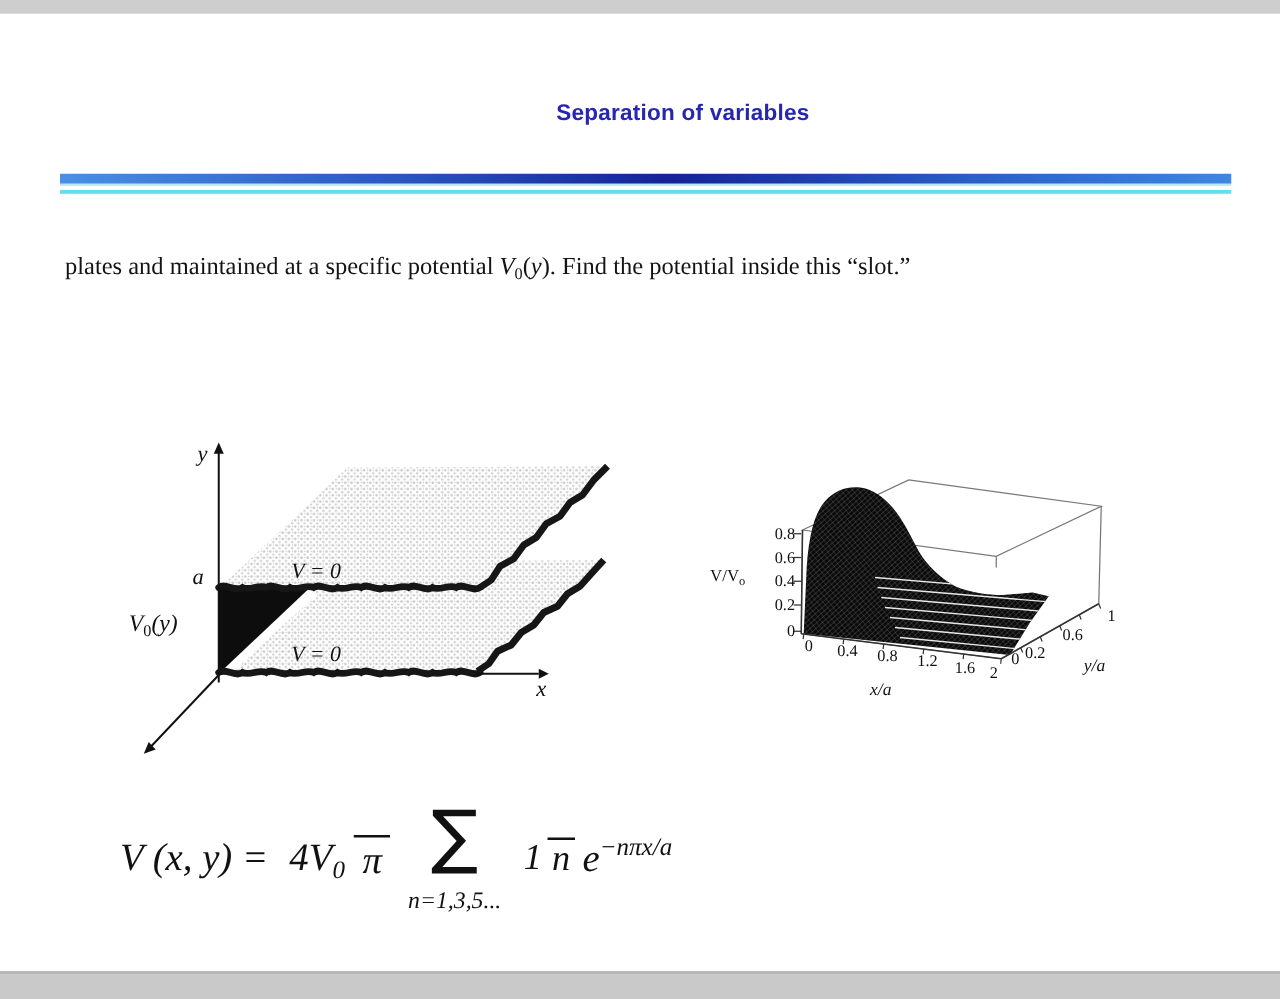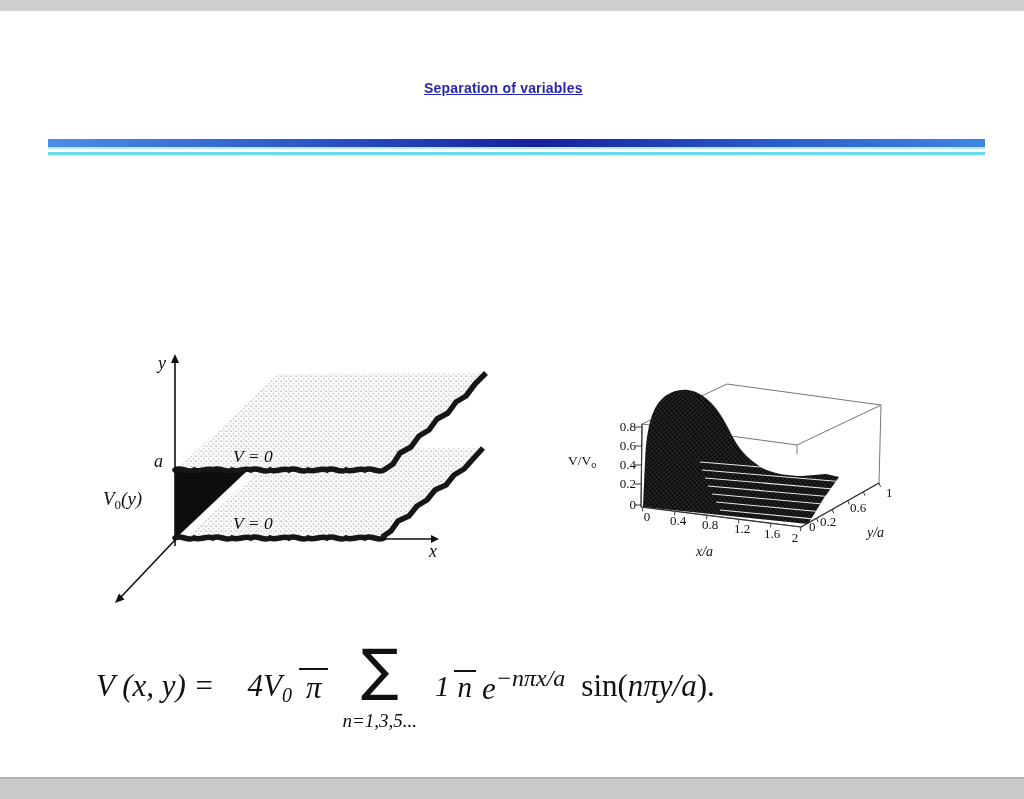--- a/index.html
+++ b/index.html
@@ -1,60 +1,61 @@
 <!DOCTYPE html>
 <html><head>
 <meta charset="utf-8">
 <style>
   html,body{margin:0;padding:0;background:#ffffff;width:1024px;height:799px;overflow:hidden;
     font-family:"Liberation Serif",serif;}
   .bar-top{position:absolute;left:0;top:0;width:1024px;height:11px;background:#cecece;}
   .bar-bottom{position:absolute;left:0;top:777px;width:1024px;height:22px;background:#c9c9c9;border-top:2px solid #b3b3b3;}
-  .slide-title{position:absolute;left:424px;top:80px;font-family:"Liberation Sans",sans-serif;
-    font-weight:bold;font-size:14px;color:#2626b2;letter-spacing:.2px;white-space:nowrap;text-decoration:underline;}
+  .slide-title{position:absolute;left:445px;top:80px;font-family:"Liberation Sans",sans-serif;
+    font-weight:bold;font-size:18px;color:#2626b2;letter-spacing:.2px;white-space:nowrap;}
   .divider{position:absolute;left:48px;top:139px;width:937px;}
   .div-blue{height:8px;background:linear-gradient(90deg,#4a8fe6 0%,#2b57c4 28%,#15229a 52%,#2a5ec9 78%,#3f86e4 100%);}
   .div-pale{height:2px;background:#b9e9f2;}
   .div-gap{height:2.5px;background:#ffffff;}
   .div-cyan{height:3px;background:#67dcea;}
   .para{position:absolute;left:52px;top:199px;width:945px;font-size:19.6px;line-height:29.2px;color:#141414;}
   .para .ln{white-space:nowrap;}
   .var{font-style:italic;}
   .sub{font-size:13px;vertical-align:-4px;}
   .fig{position:absolute;}
   
   .formula{position:absolute;left:96px;top:630px;height:112px;display:flex;align-items:center;color:#111;}
-  .f-lhs{font-style:italic;font-size:31px;margin-right:26px;white-space:nowrap;}
+  .f-lhs{font-style:italic;font-size:31px;margin-right:10px;white-space:nowrap;}
   .frac{display:flex;flex-direction:row;align-items:center;line-height:1.05;}
   .frac .num,.frac .den{font-style:italic;font-size:31px;padding:0 7px;}
   .frac .den{border-top:2.2px solid #111;padding-top:2px;}
   .fsub{font-size:20px;position:relative;top:6px;font-style:italic;}
   .sum{display:flex;flex-direction:column;align-items:center;margin:0 14px;line-height:.9;}
   .sigma{font-family:"DejaVu Sans",sans-serif;font-size:56px;line-height:.95;}
   .limits{font-size:19px;font-style:italic;margin-top:15px;white-space:nowrap;}
   .frac2 .num,.frac2 .den{font-size:29px;padding:0 4px;}
   .e-group{font-size:31px;font-style:italic;margin-left:6px;white-space:nowrap;}
-  .e-sup{font-size:24px;vertical-align:13px;}
+  .e-sup{font-size:20px;vertical-align:13px;}
   .trail{font-size:31px;margin-left:16px;white-space:nowrap;}
 </style>
 </head>
 <body>
 
 <div class="bar-top"></div>
 
 <div class="slide-title">Separation of variables</div>
 
 <div class="divider">
   <div class="div-blue"></div>
   <div class="div-pale"></div>
   <div class="div-gap"></div>
   <div class="div-cyan"></div>
 </div>
 
 <div class="para">
+  <div class="ln"><span>plates and maintained at a specific potential </span><span class="var">V</span><span class="sub">0</span><span>(</span><span class="var">y</span><span>).  Find the potential inside this “slot.”</span></div>
 </div>
 
 <svg class="fig" style="left:95px;top:345px" width="420" height="270" viewBox="95 345 420 270">
   <defs>
     <pattern id="stip" patternUnits="userSpaceOnUse" width="5" height="5">
       <rect width="5" height="5" fill="#ffffff"></rect>
       <circle cx="1.2" cy="1.2" r="1.05" fill="#c9c9c9"></circle>
       <circle cx="3.7" cy="3.7" r="0.95" fill="#d3d3d3"></circle>
       <circle cx="3.9" cy="1.1" r="0.5" fill="#c0c0c0"></circle>
     </pattern>
@@ -186,16 +187,15 @@
   </span>
   <span class="sum">
     <span class="sigma">∑</span>
     <span class="limits">n=1,3,5...</span>
   </span>
   <span class="frac frac2">
     <span class="num">1</span>
     <span class="den">n</span>
   </span>
   <span class="e-group"><span>e</span><span class="e-sup">−nπx/a</span></span>
-  <span class="trail"><span>sin(</span><span class="var">nπy/a</span><span>).</span></span>
 </div>
 
 <div class="bar-bottom"></div>
 
 </body></html>

